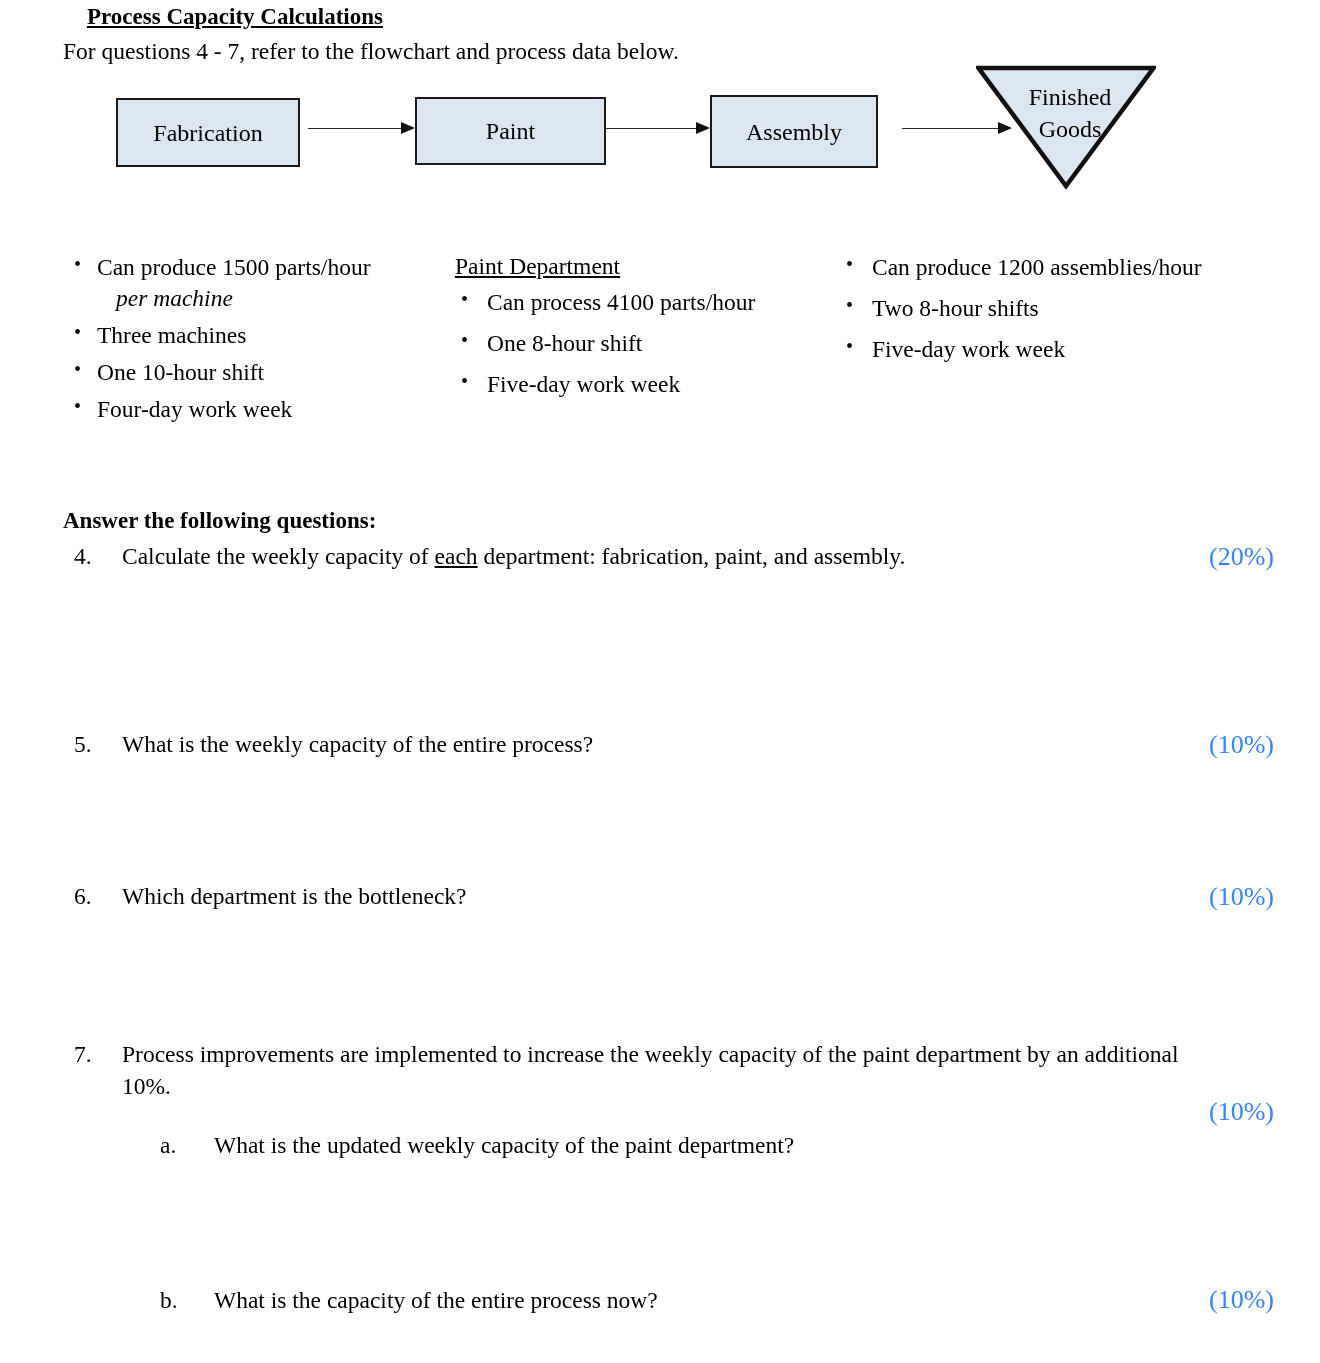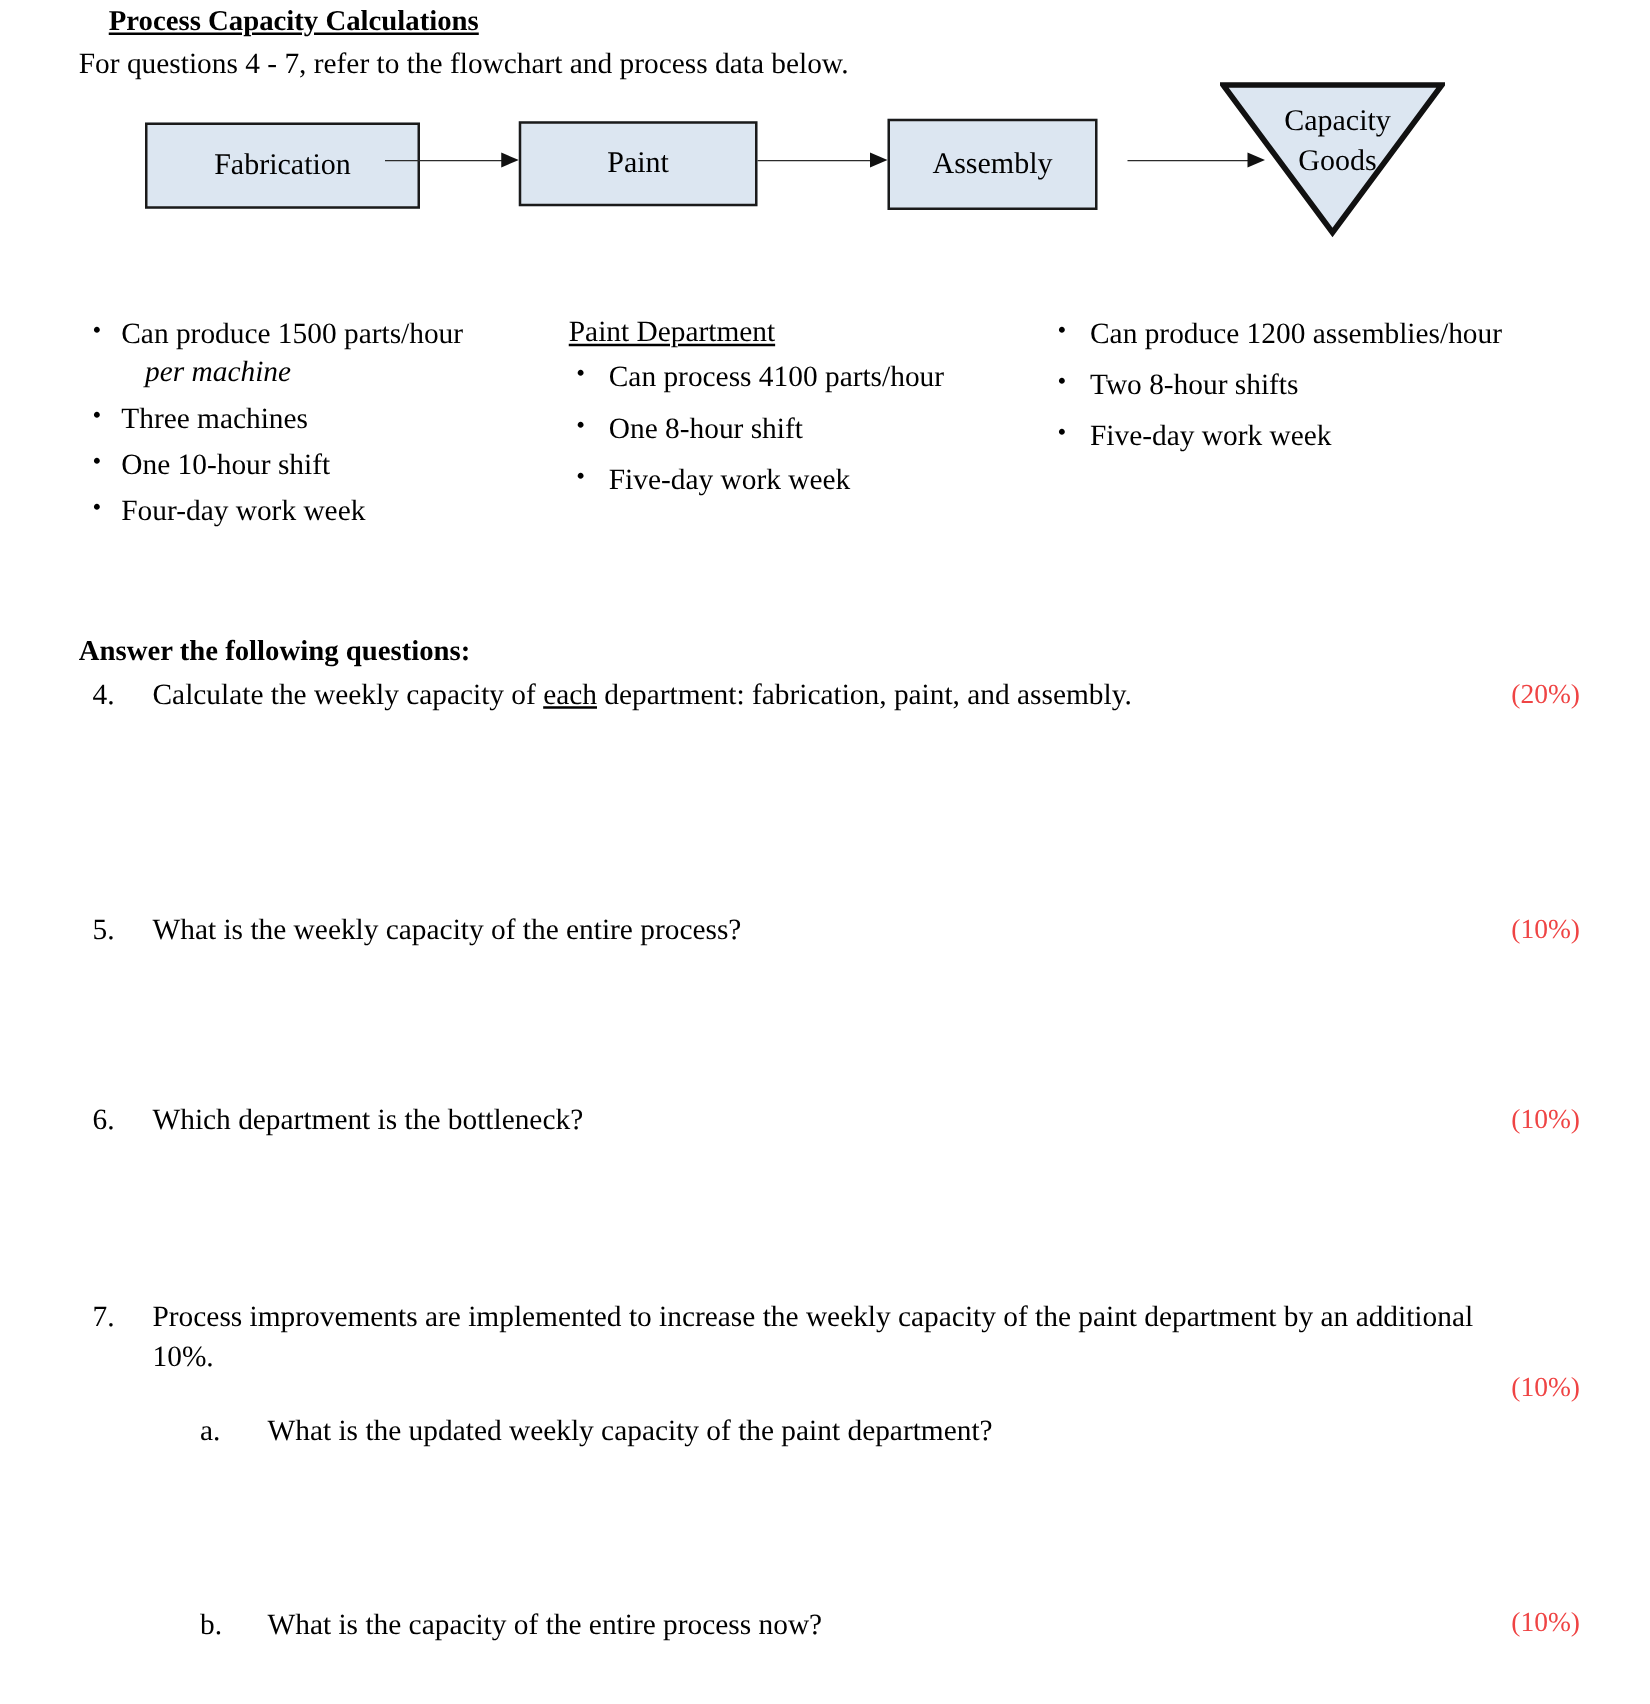--- a/index.html
+++ b/index.html
@@ -54,21 +54,21 @@
     line-height: 1;
   }
   .node .node-label {
     position: absolute;
     left: 0;
     right: 0;
     top: 50%;
     transform: translateY(-52%);
     white-space: nowrap;
   }
-  #node-fab  { left: 116px; top: 98px;  width: 220px; height: 69px; }
+  #node-fab  { left: 116px; top: 98px;  width: 184px; height: 69px; }
   #node-paint{ left: 415px; top: 97px;  width: 191px; height: 68px; padding-left: 44px; }
   #node-asm  { left: 710px; top: 95px;  width: 168px; height: 73px; }
 
   .tri-wrap {
     position: absolute;
     left: 976px;
     top: 64px;
     width: 180px;
     height: 126px;
   }
@@ -180,22 +180,22 @@
   #q5 { left: 74px; top: 728px; width: 1000px; }
   #q6 { left: 74px; top: 880px; width: 1000px; }
   #q7 { left: 74px; top: 1038px; width: 1120px; }
   #q7a { left: 160px; top: 1129px; width: 900px; }
   #q7b { left: 160px; top: 1284px; width: 900px; }
   #q7a .num, #q7b .num { width: 48px; }
   #q7a .body, #q7b .body { margin-left: 54px; }
 
   .pct {
     position: absolute;
-    font-size: 22px;
-    color: #ef4444;
+    font-size: 26px;
+    color: #3b82f6;
     white-space: nowrap;
     text-align: left;
   }
   #pct4  { left: 1209px; top: 542px; }
   #pct5  { left: 1209px; top: 730px; }
   #pct6  { left: 1209px; top: 882px; }
   #pct7a { left: 1209px; top: 1097px; }
   #pct7b { left: 1209px; top: 1285px; }
 
   .u { text-decoration: underline; margin-top: 40px; }
@@ -233,21 +233,21 @@
   <div class="conn" id="conn3">
     <span class="line"></span>
     <span class="head"></span>
   </div>
 
   <div class="tri-wrap">
     <svg width="180" height="126" viewBox="0 0 180 126">
       <polygon points="2.5,4 177.5,4 90,122" fill="#dce6f1" stroke="#111111" stroke-width="4.5" stroke-linejoin="miter"></polygon>
     </svg>
     <div class="tri-label">
-      <div>Capacity</div>
+      <div>Finished</div>
       <div>Goods</div>
     </div>
   </div>
 </div>
 
 <div class="dept" id="dept-fab">
   <ul>
     <li>
       <span class="bullet">•</span>
       <span>Can produce 1500 parts/hour</span>

